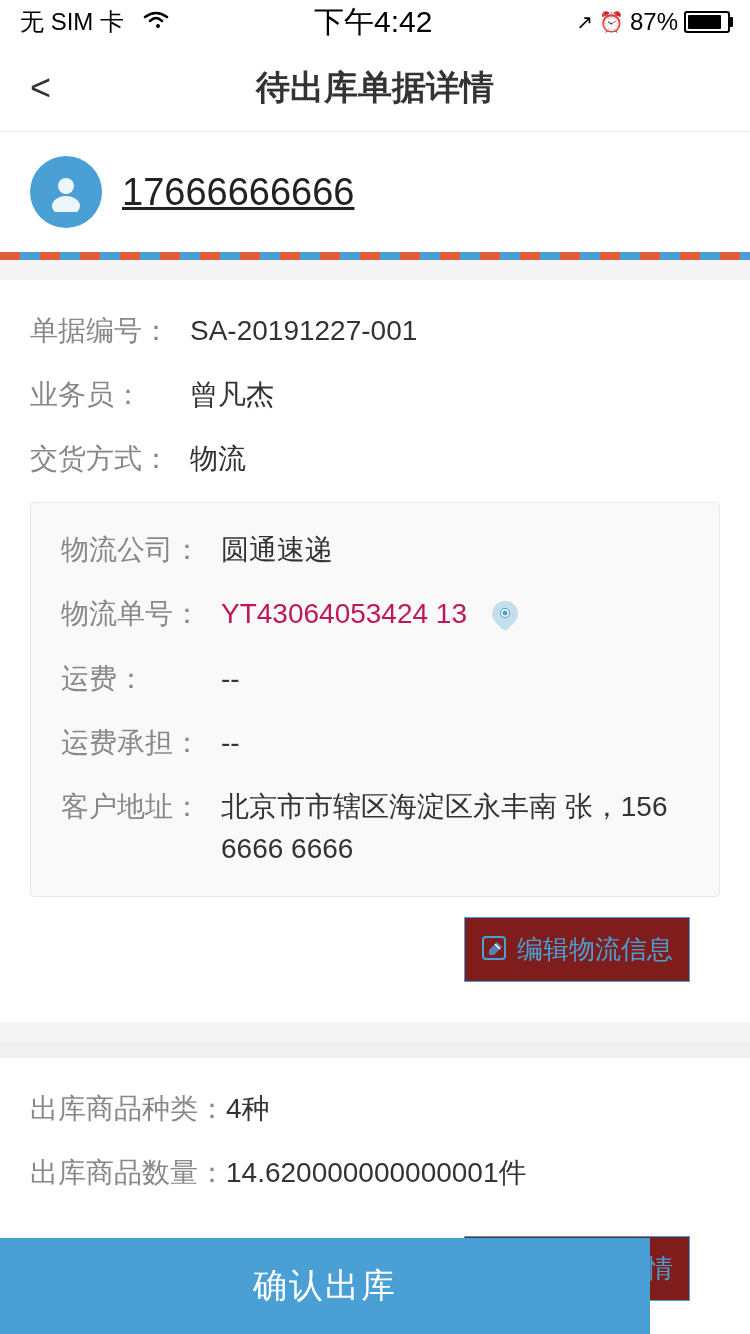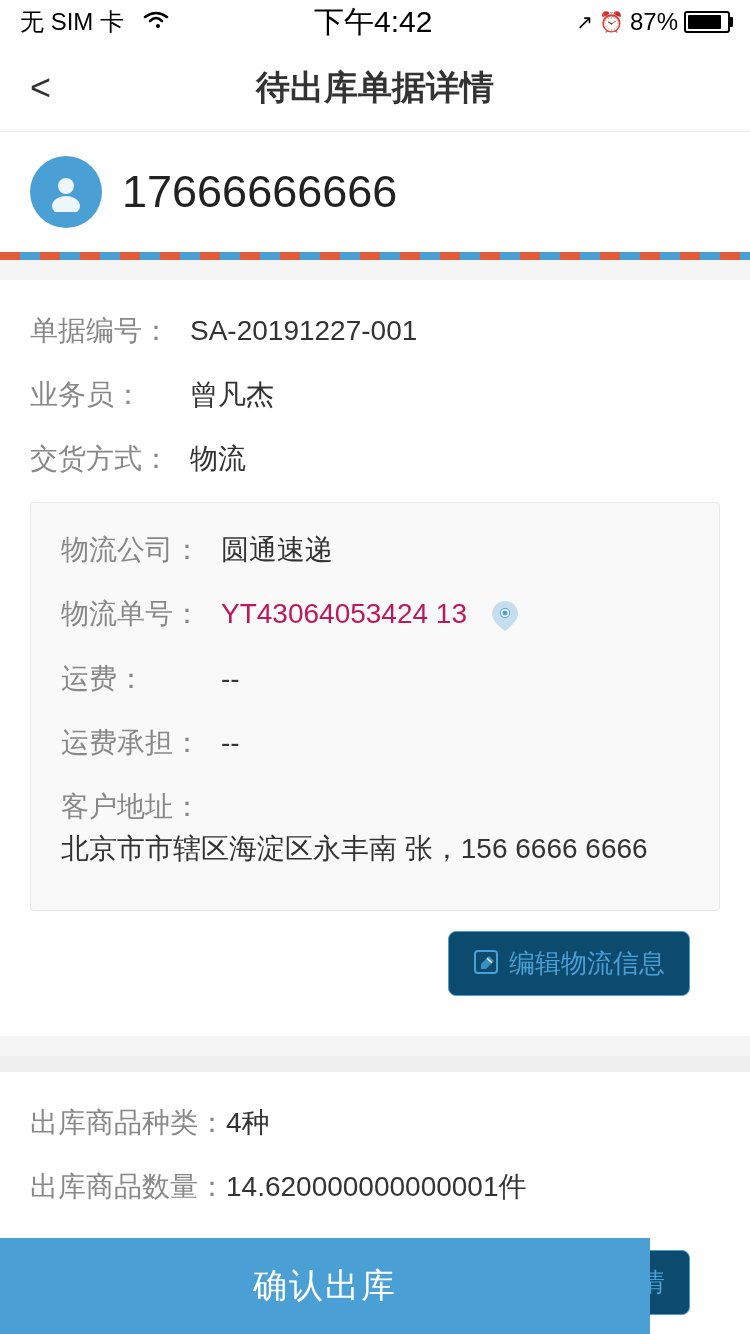--- a/index.html
+++ b/index.html
@@ -78,38 +78,39 @@
       border-radius: 50%;
       background: #4a9fd4;
       display: flex;
       align-items: center;
       justify-content: center;
       color: #fff;
       font-size: 36px;
       flex-shrink: 0;
     }
     .customer-phone {
-      font-size: 45px;
+      font-size: 38px;
       font-weight: 500;
       color: #222;
+      text-decoration: underline;
     }
 
     
     .card {
       background: #fff;
       margin: 20px 0;
       padding: 30px;
     }
     .info-row {
       display: flex;
       align-items: flex-start;
       margin-bottom: 22px;
       line-height: 1.5;
     }
-    .info-row:last-child { margin-bottom: 14px; flex-direction: column; }
+    .info-row:last-child { margin-bottom: 0; }
     .info-label {
       color: #888;
       font-size: 28px;
       min-width: 160px;
       flex-shrink: 0;
     }
     .info-value {
       color: #333;
       font-size: 28px;
       flex: 1;
@@ -139,29 +140,29 @@
     
     .edit-btn {
       display: flex;
       align-items: center;
       justify-content: flex-end;
       padding: 20px 30px 10px 30px;
       background: #fff;
     }
     .btn-outline {
       border: 1px solid #4a9fd4;
-      border-radius: 8px;
-      padding: 14px 24px;
+      border-radius: 0;
+      padding: 14px 16px;
       color: #4a9fd4;
       font-size: 26px;
       display: flex;
       align-items: center;
       gap: 8px;
       cursor: pointer;
-      background: #0c4a6e;
+      background: #7f1d1d;
     }
 
     
     .separator {
       height: 16px;
       background: #f0f0f0;
     }
 
     
     .goods-card {

